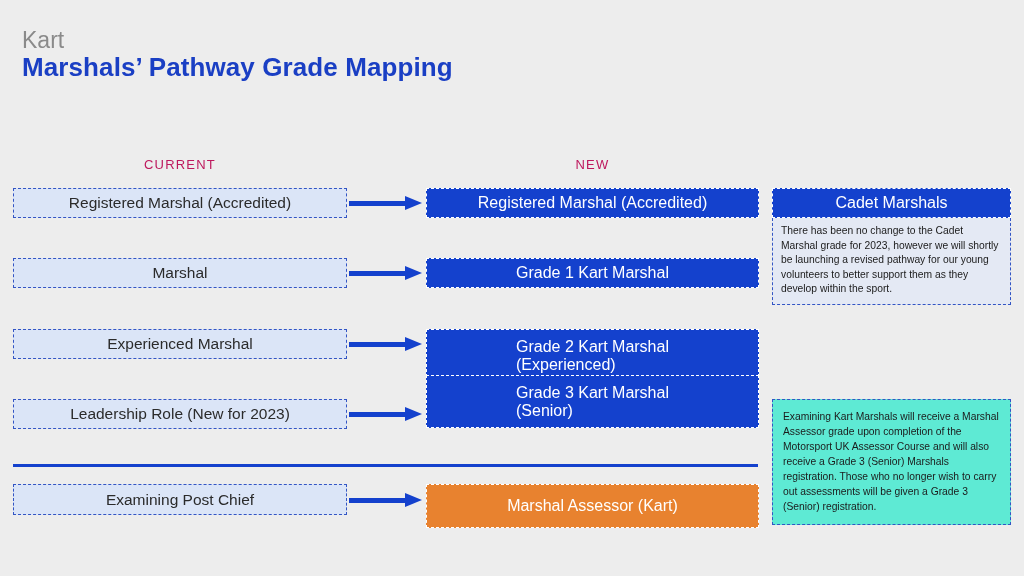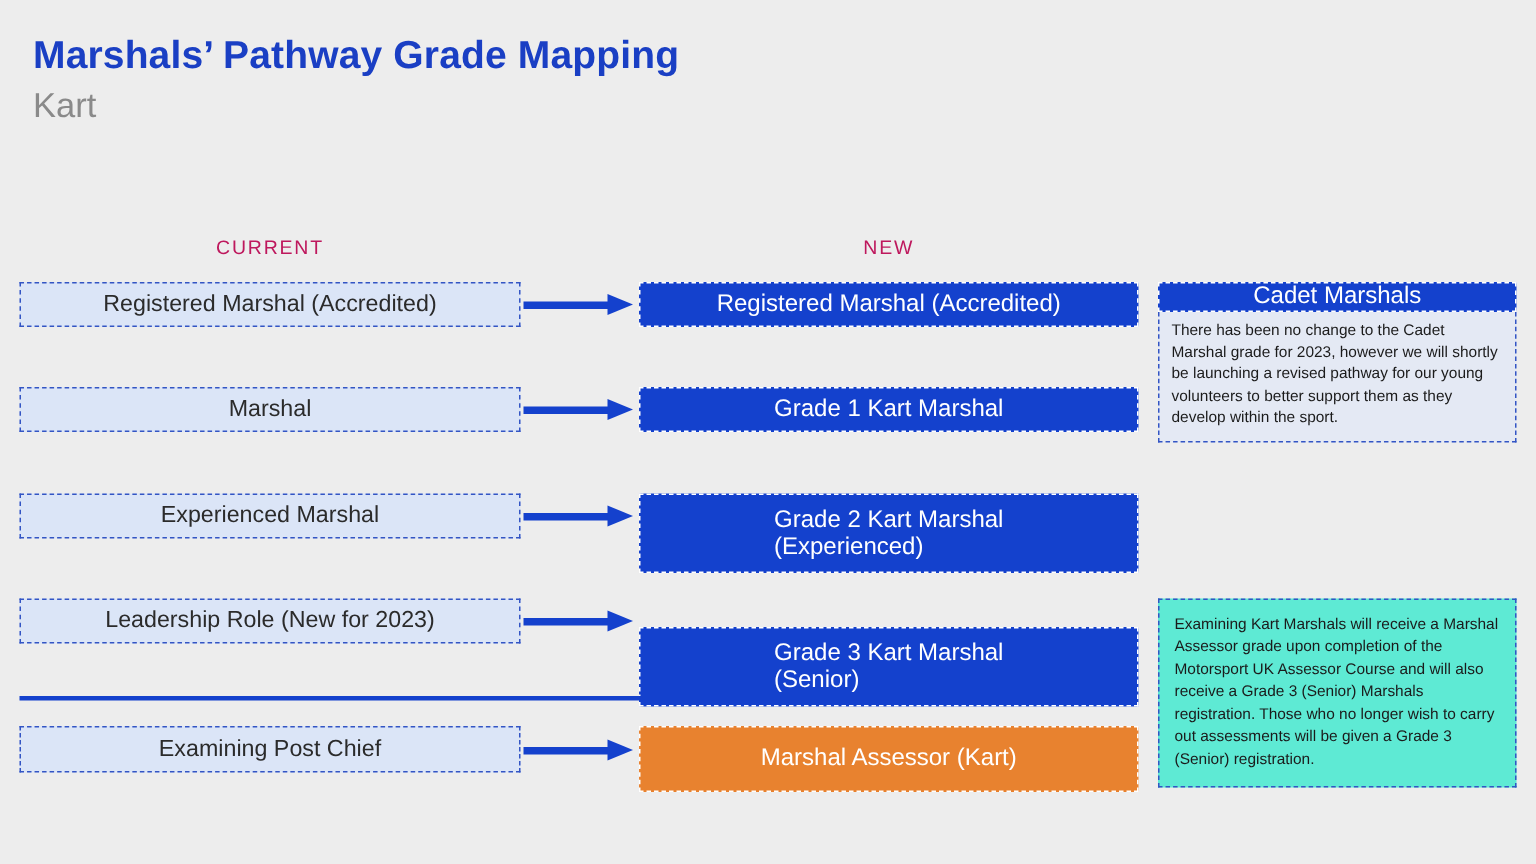--- a/index.html
+++ b/index.html
@@ -112,21 +112,21 @@
     position: absolute;
     left: 772px;
     width: 239px;
     box-sizing: border-box;
   }
 
   #cadet-panel { top: 188px; }
   #cadet-panel-header {
     box-sizing: border-box;
     width: 100%;
-    height: 20px;
+    height: 30px;
     background: #1441cd;
     border: 1.6px dashed #ffffff;
     color: #ffffff;
     font-size: 16px;
     display: flex;
     align-items: center;
     justify-content: center;
   }
   #cadet-panel-body {
     box-sizing: border-box;
@@ -149,22 +149,22 @@
     font-size: 10.3px;
     line-height: 1.45;
     text-align: left;
     padding: 10px 9px 10px 10px;
   }
 </style>
 </head>
 <body>
 
 <div id="title-block">
+  <div id="page-subtitle">Kart</div>
   <div id="page-title">Marshals’ Pathway Grade Mapping</div>
-  <div id="page-subtitle">Kart</div>
 </div>
 
 <div class="col-header" id="header-current">CURRENT</div>
 <div class="col-header" id="header-new">NEW</div>
 
 <div id="diagram">
 
   <div class="row">
     <div class="box box-current" style="top:188px; height:30px;">Registered Marshal (Accredited)</div>
     <div class="arrow" style="top:196px;">
@@ -192,21 +192,21 @@
     <div class="box box-new" style="top:329px; height:53px; white-space:pre-line;">Grade 2 Kart Marshal
 (Experienced)</div>
   </div>
 
   <div class="row">
     <div class="box box-current" style="top:399px; height:30px;">Leadership Role (New for 2023)</div>
     <div class="arrow" style="top:407px;">
       <div class="shaft"></div>
         <div class="head"></div>
     </div>
-    <div class="box box-new" style="top:418px; height:53px; white-space:pre-line;">Grade 3 Kart Marshal
+    <div class="box box-new" style="top:375px; height:53px; white-space:pre-line;">Grade 3 Kart Marshal
 (Senior)</div>
   </div>
 
   <div id="divider"></div>
 
   <div class="row">
     <div class="box box-current" style="top:484px; height:31px;">Examining Post Chief</div>
     <div class="arrow" style="top:493px;">
       <div class="shaft"></div>
         <div class="head"></div>

